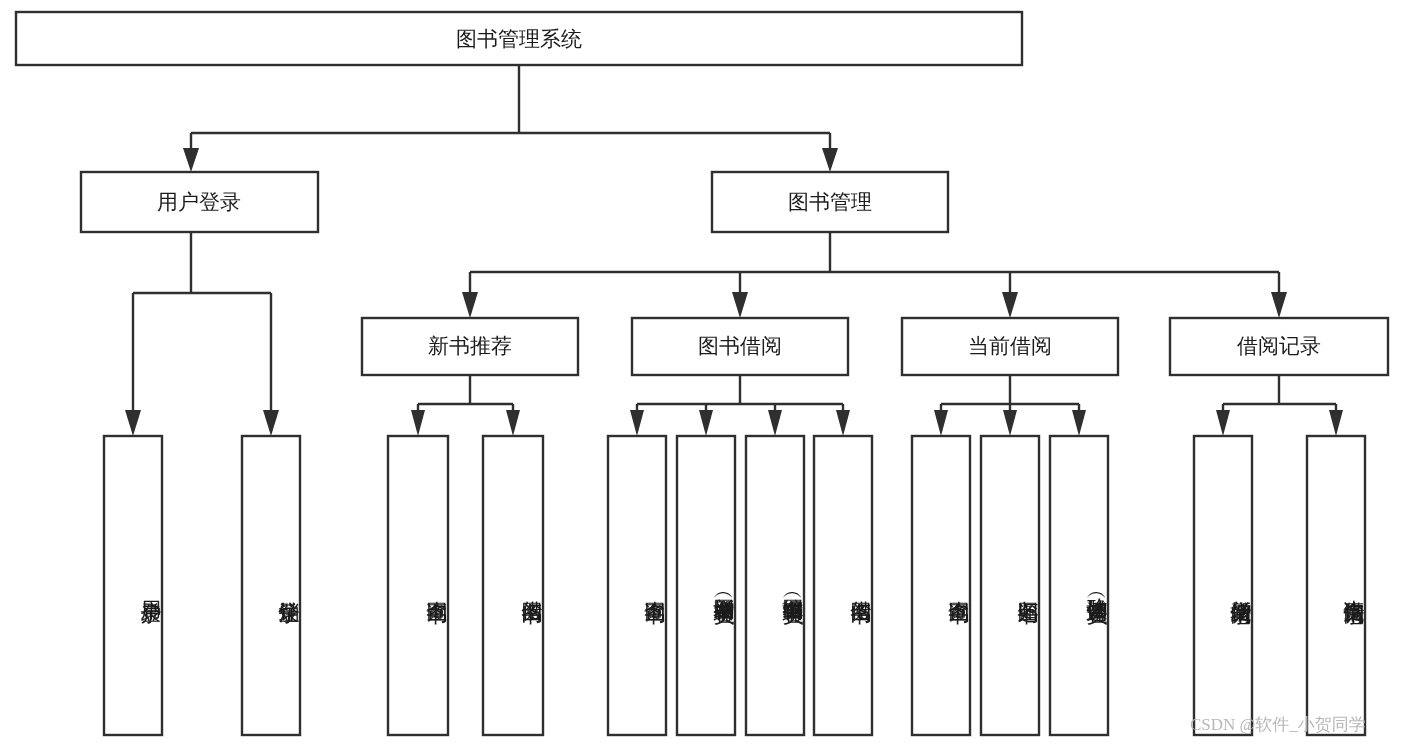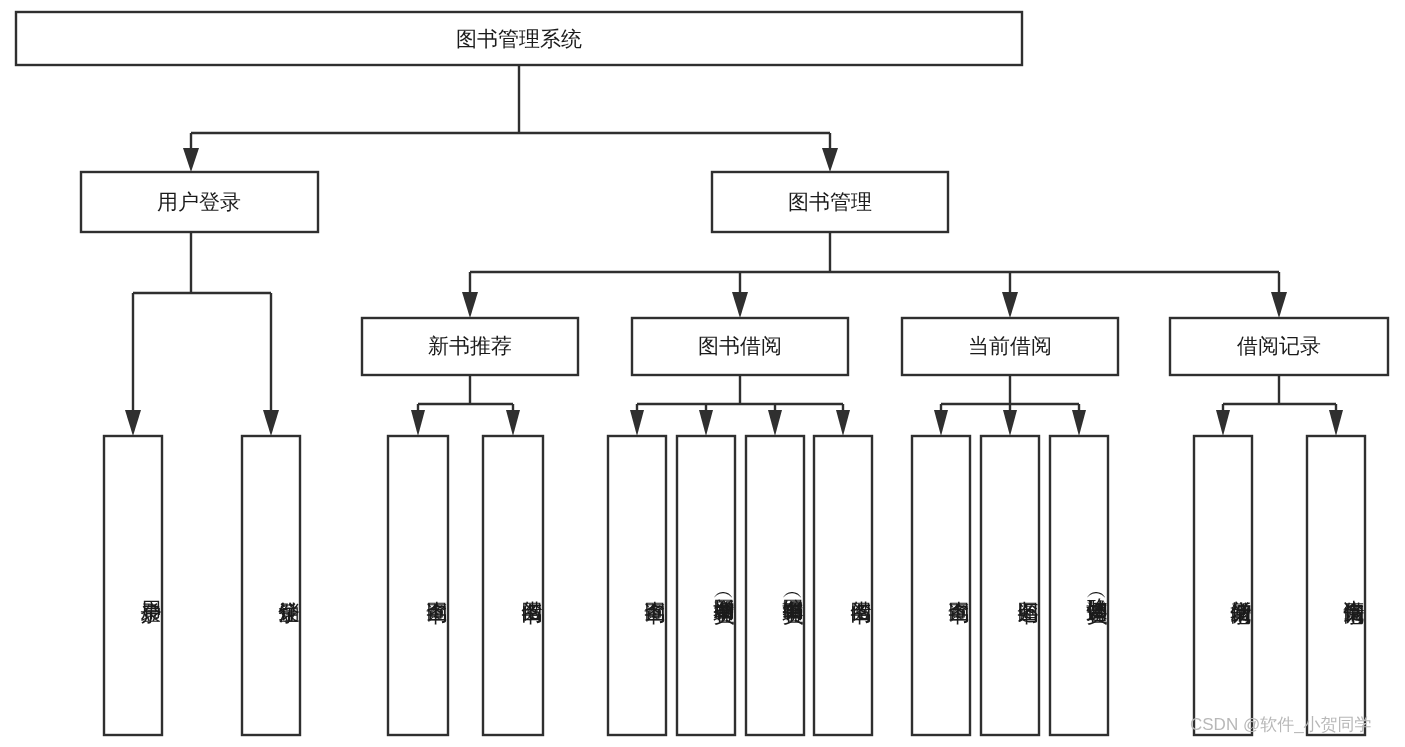--- a/index.html
+++ b/index.html
@@ -62,21 +62,21 @@
     white-space: nowrap;
     pointer-events: none;
     display: flex;
     align-items: flex-start;
     justify-content: center;
   }
   .watermark {
     position: absolute;
     left: 1190px;
     top: 713px;
-    font-family: Liberation Sans, sans-serif;
+    font-family: Liberation Serif, serif;
     font-size: 17px;
     color: #b8b8b8;
     white-space: nowrap;
     user-select: none;
   }
 </style>
 </head>
 <body>
 
 <div id="diagram-root">

